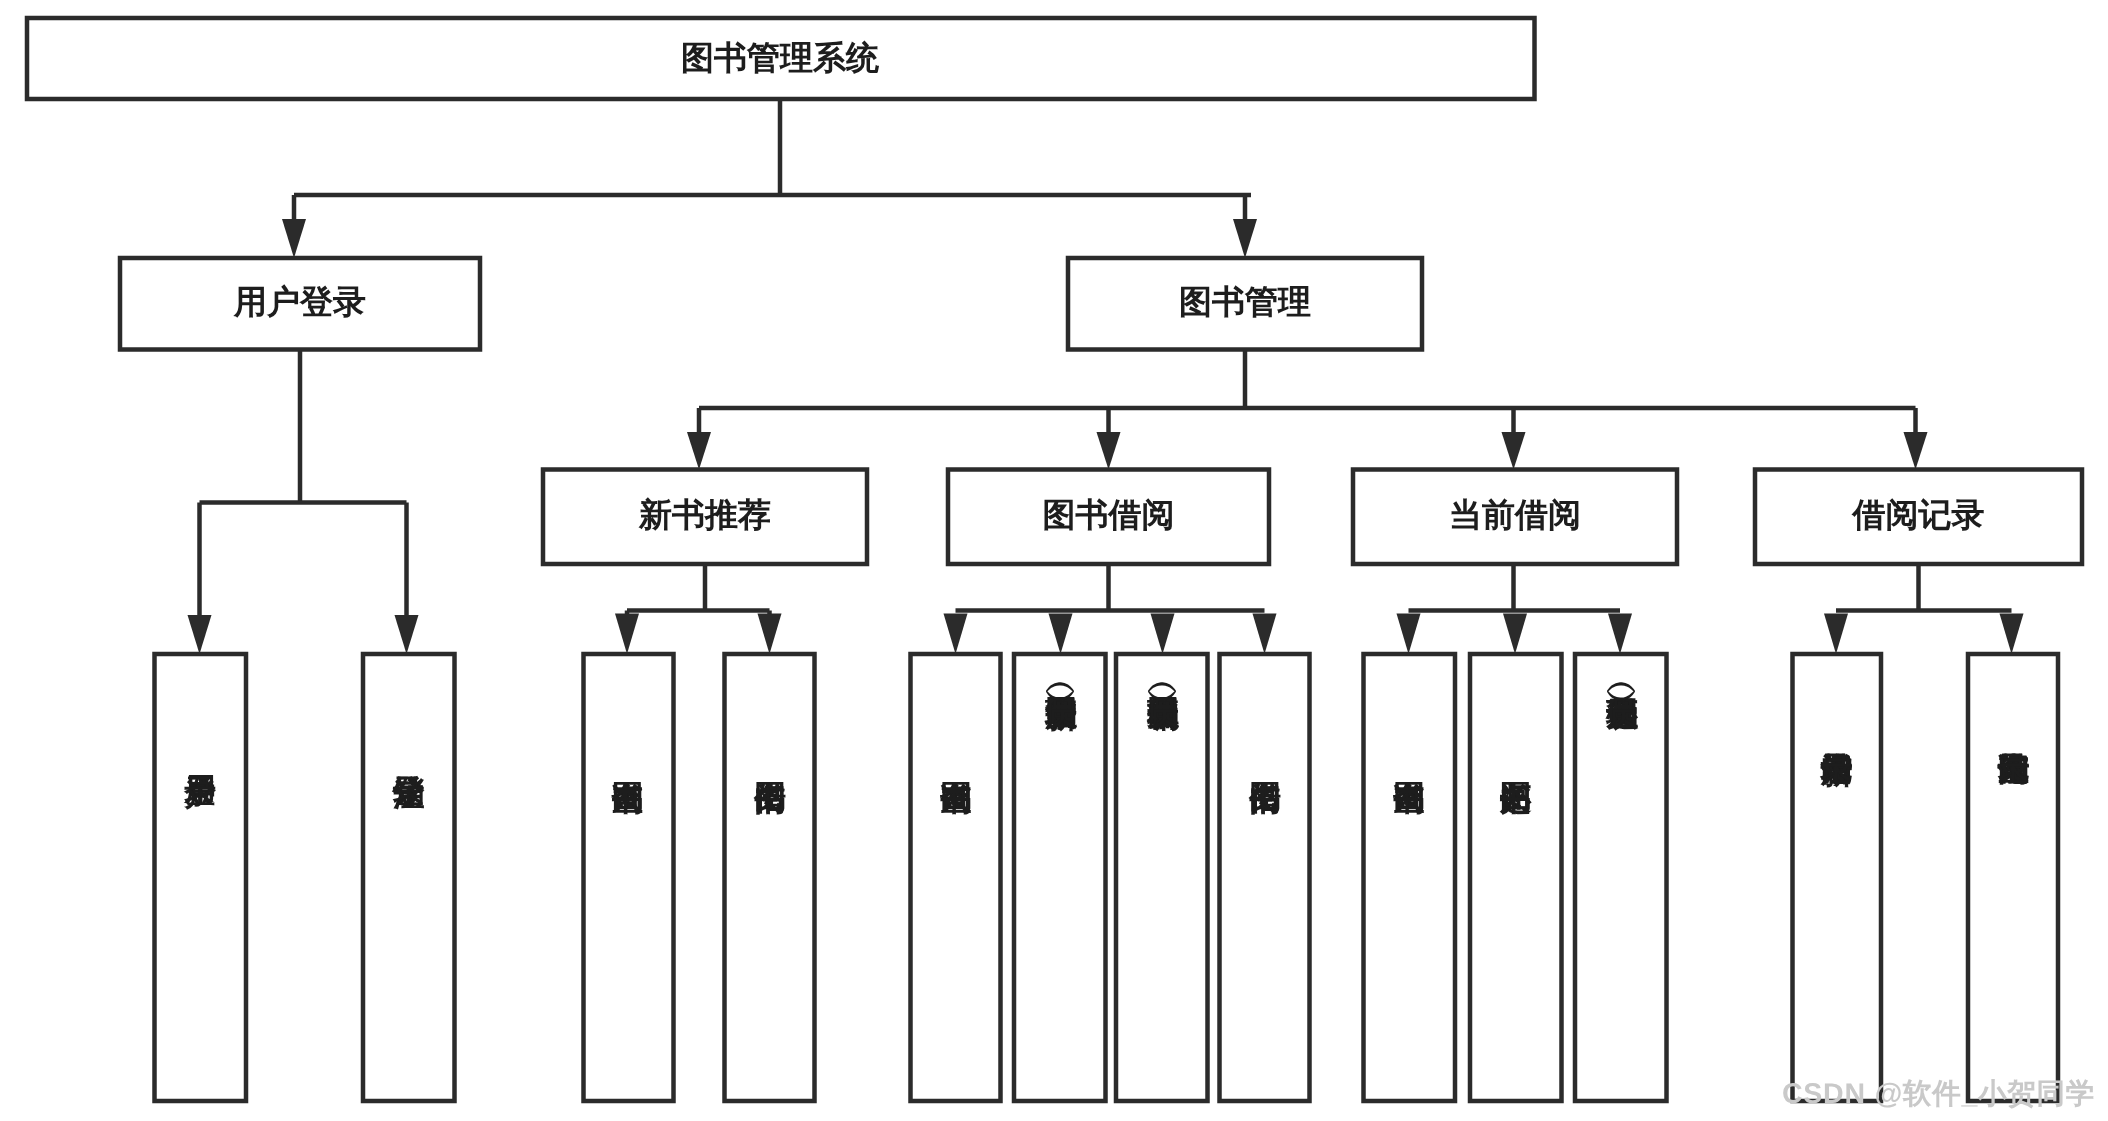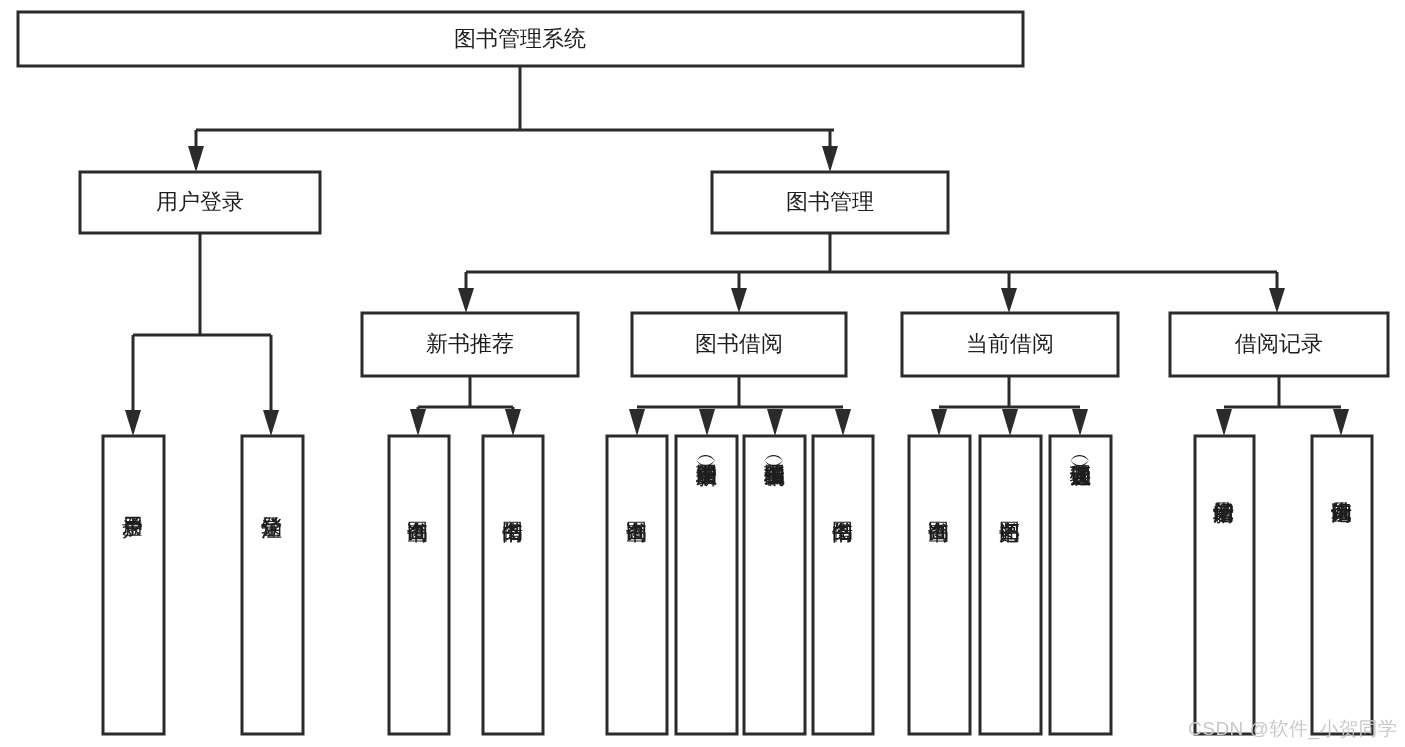--- a/index.html
+++ b/index.html
@@ -11,20 +11,21 @@
     width: 1405px;
     height: 747px;
     font-family: "Liberation Sans", "DejaVu Sans", sans-serif;
     overflow: hidden;
     position: relative;
   }
   #diagram-root {
     position: relative;
     width: 1405px;
     height: 532px;
+    font-weight: bold;
   }
   svg.diagram-canvas {
     position: absolute;
     left: 0;
     top: 0;
     width: 1405px;
     height: 747px;
   }
   .node-box {
     fill: #ffffff;

